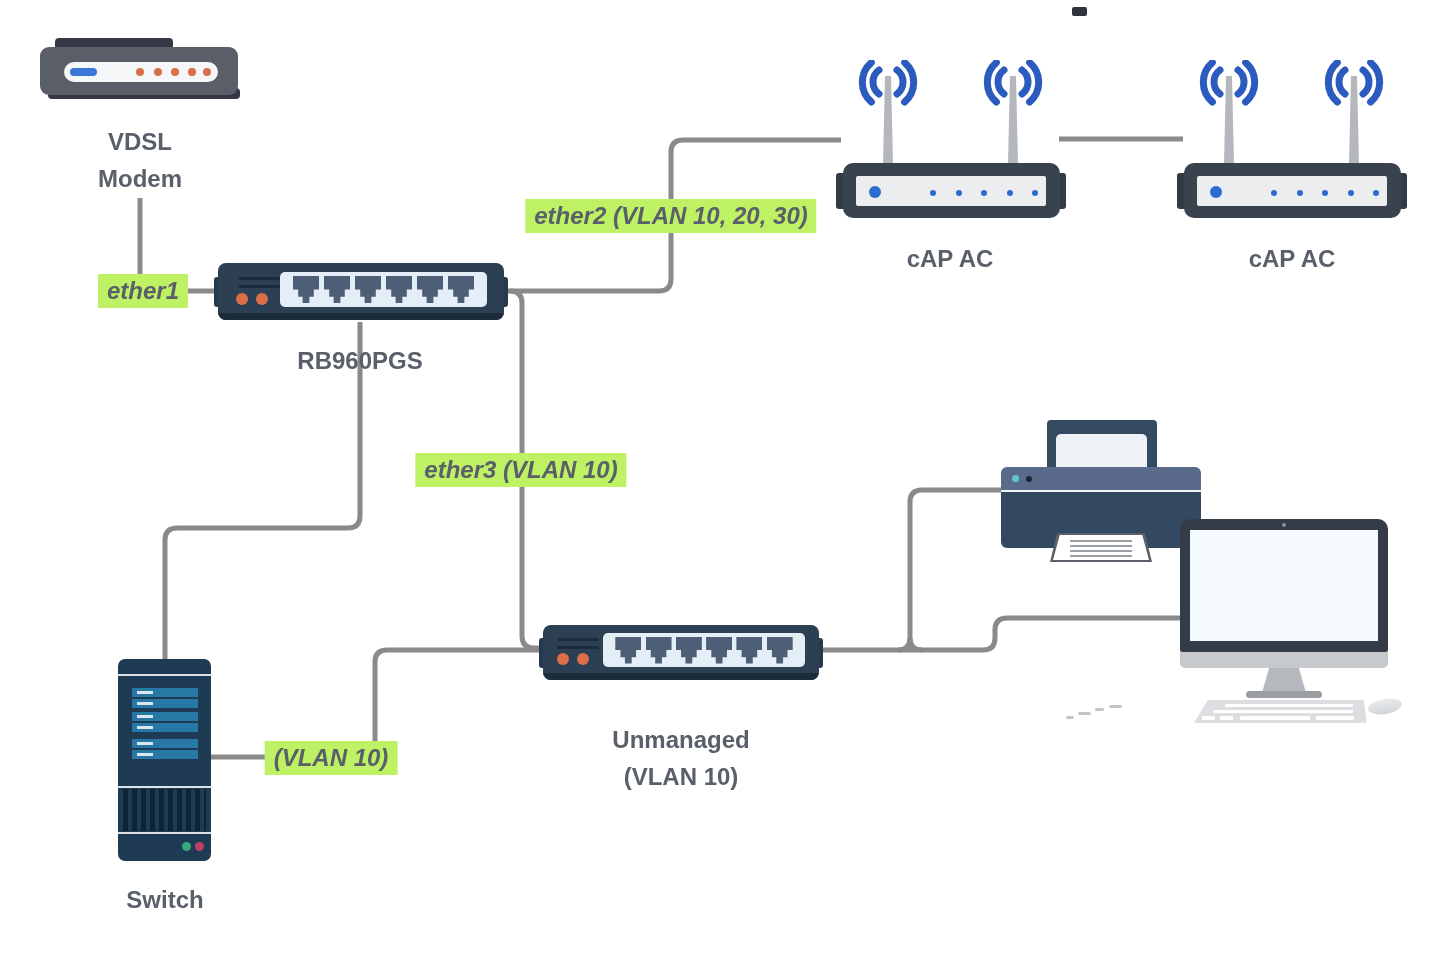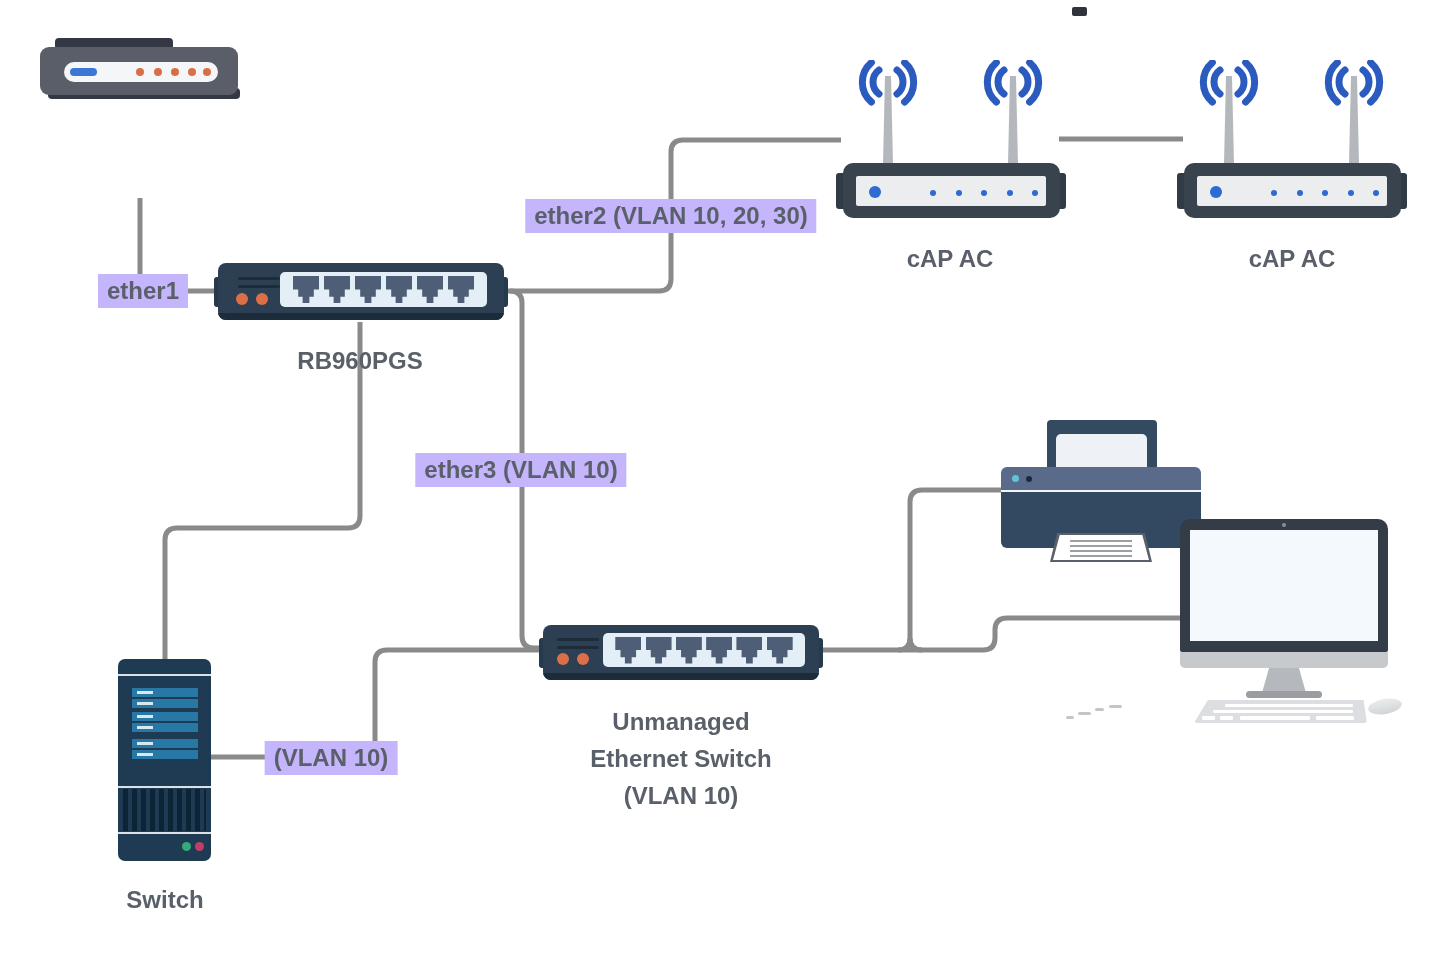--- a/index.html
+++ b/index.html
@@ -4,21 +4,21 @@
 <style>
   html,body{margin:0;padding:0;background:#ffffff;}
   #stage{position:relative;width:1440px;height:958px;background:#ffffff;overflow:hidden;
          font-family:"Liberation Sans","DejaVu Sans",sans-serif;}
   .abs{position:absolute;}
   
   #wires{position:absolute;left:0;top:0;z-index:1;}
   
   .lbl{position:absolute;z-index:3;transform:translate(-50%,-50%);
        font-weight:bold;font-size:24px;color:#5a6069;white-space:nowrap;text-align:center;}
-  .lbl.on-wire{background:#c4b5fd;padding:3px 9px;}
+  .lbl.on-wire{background:#bef264;padding:3px 9px;font-style:italic;}
   .lbl.multi{line-height:37px;}
   
   .dev{position:absolute;z-index:2;}
   
   .sw-tab{position:absolute;width:12px;height:30px;background:#263a4e;border-radius:3px;}
   .sw-body{position:absolute;background:#2d4053;border-radius:8px;overflow:hidden;}
   .sw-bottom{position:absolute;left:0;right:0;bottom:0;height:7px;background:#1d2c3a;}
   .sw-line{position:absolute;height:3px;width:42px;background:#1d2c3a;border-radius:2px;}
   .sw-dot{position:absolute;width:12px;height:12px;border-radius:50%;background:#dc6f48;}
   .sw-panel{position:absolute;background:#e4eef7;border-radius:5px;display:flex;
@@ -275,36 +275,39 @@
     <div class="mouse"></div>
   </div>
 
   <div class="dash" style="left:1066px;top:716px;width:8px;"></div>
   <div class="dash" style="left:1078px;top:712px;width:13px;"></div>
   <div class="dash" style="left:1095px;top:708px;width:9px;"></div>
   <div class="dash" style="left:1109px;top:705px;width:13px;"></div>
 
   <div class="mark" style="left:1072px;top:7px;width:15px;height:9px;"></div>
 
+  <div class="lbl multi" style="left:140px;top:160px;">
+    <span style="display:block;">VDSL</span>
+    <span style="display:block;">Modem</span>
+  </div>
 
   <div class="lbl on-wire" style="left:143px;top:291px;">ether1</div>
 
   <div class="lbl" style="left:360px;top:361px;">RB960PGS</div>
 
   <div class="lbl on-wire" style="left:671px;top:216px;">ether2 (VLAN 10, 20, 30)</div>
 
   <div class="lbl" style="left:950px;top:259px;">cAP AC</div>
   <div class="lbl" style="left:1292px;top:259px;">cAP AC</div>
 
   <div class="lbl on-wire" style="left:521px;top:470px;text-align:right;">ether3 (VLAN 10)</div>
 
 
   <div class="lbl on-wire" style="left:331px;top:758px;">(VLAN 10)</div>
 
   <div class="lbl multi" style="left:681px;top:758px;">
     <span style="display:block;">Unmanaged</span>
-    <span style="display:block;">Ethernet Switch</span>
     <span style="display:block;">(VLAN 10)</span>
   </div>
 
   <div class="lbl" style="left:165px;top:900px;">Switch</div>
 
 </div>
 
 </body></html>

